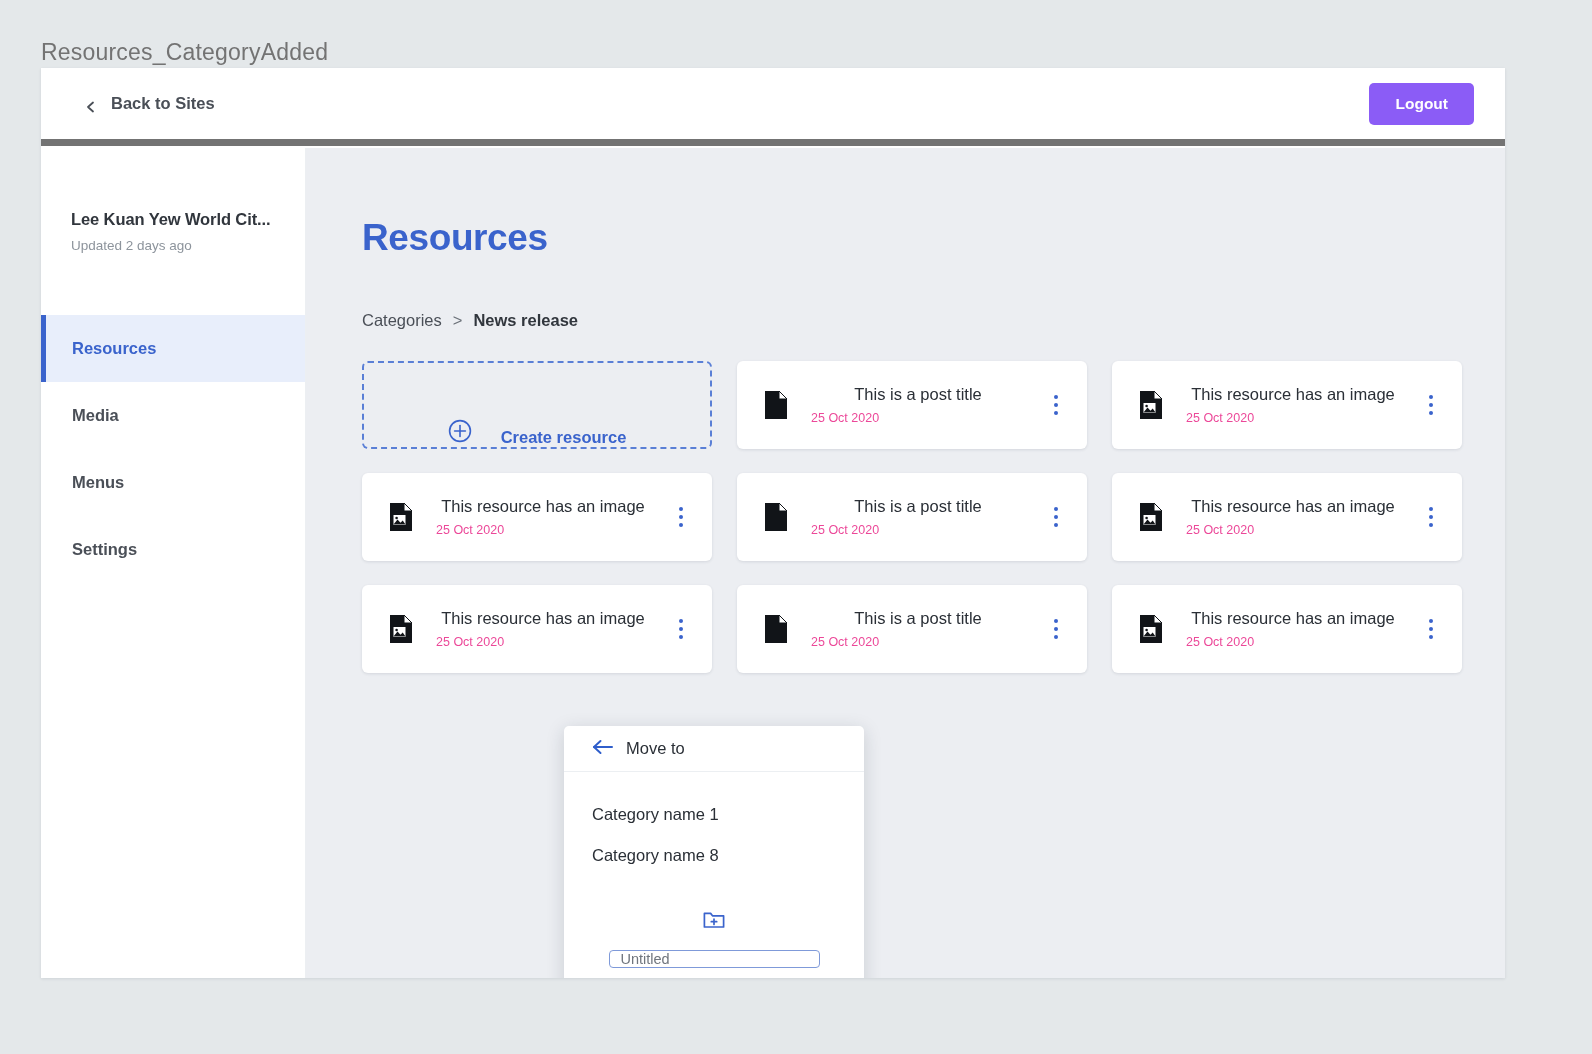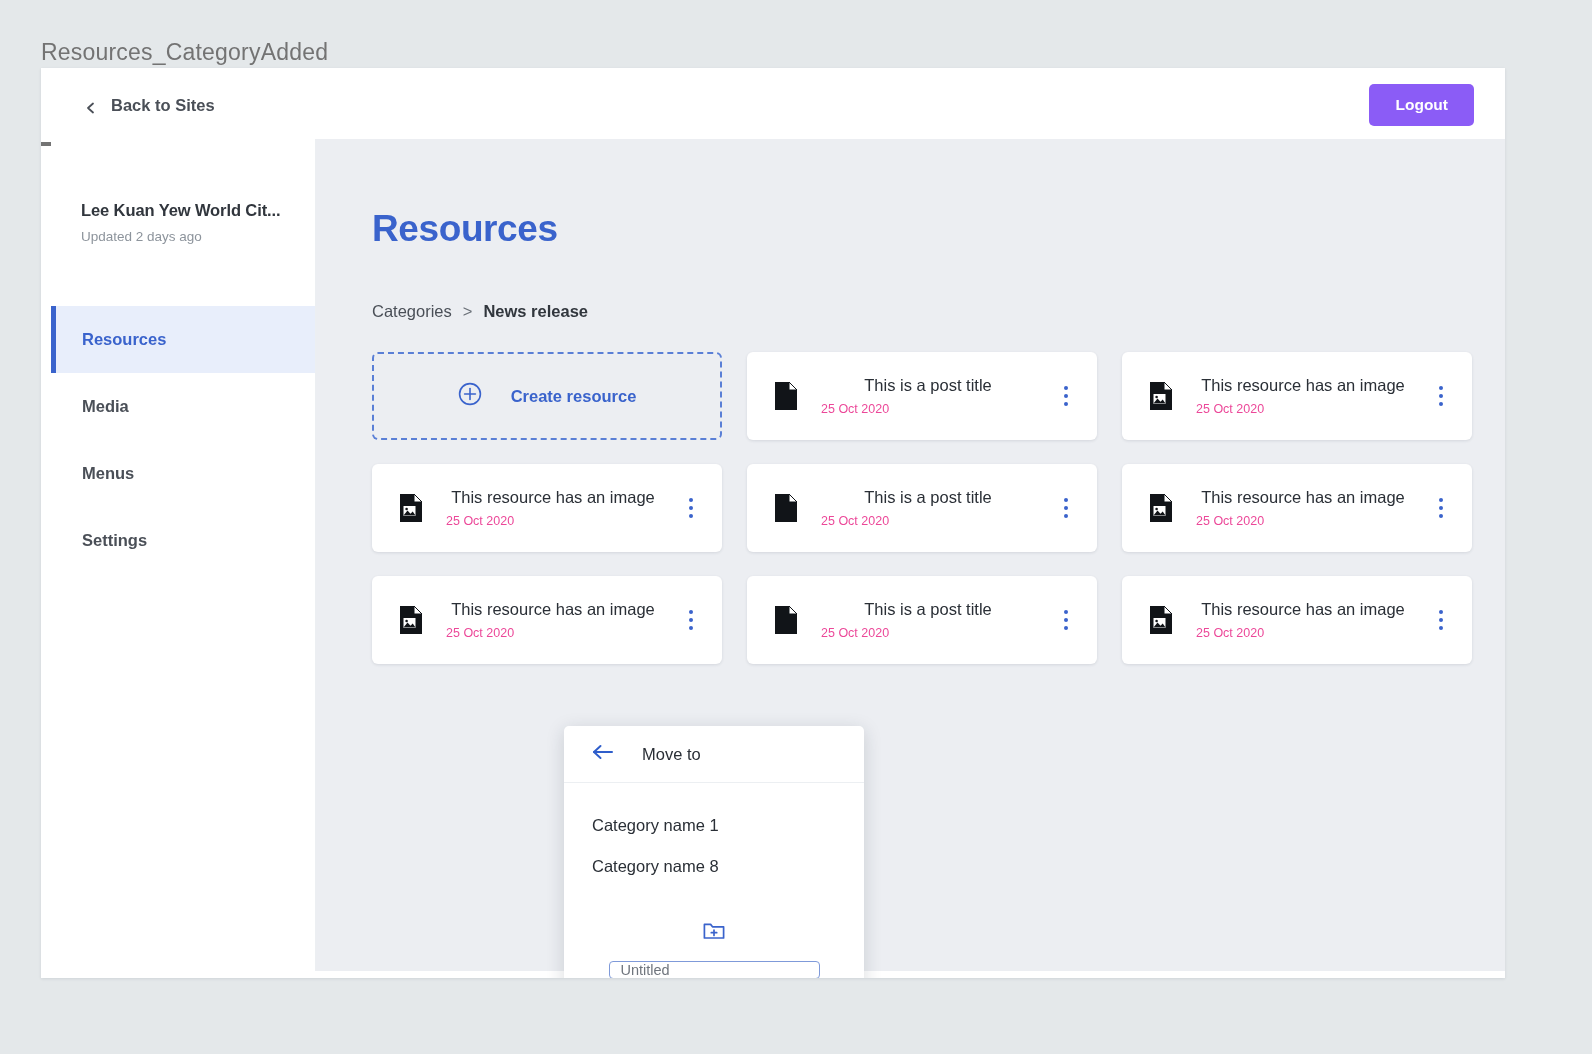--- a/index.html
+++ b/index.html
@@ -23,37 +23,37 @@
     position: absolute; left: 41px; top: 68px;
     width: 1464px; height: 910px;
     background: #ffffff;
     box-shadow: 0 1px 3px rgba(30,40,60,.10);
     overflow: hidden;
   }
 
   
   .topbar {
     position: absolute; left: 0; top: 0; width: 1464px; height: 78px;
-    background: #fff; border-bottom: 4px solid #737373;
+    background: #fff; border-bottom: 7px solid #737373;
     display: flex; align-items: center; justify-content: space-between;
     padding: 0 31px 0 44px;
   }
   .back {
     display: flex; align-items: center; gap: 14px;
     color: #4a4f57; font-size: 16.5px; font-weight: 600; cursor: pointer;
   }
   .chev { display: block; width: 12px; height: 12px; }
   .logout {
     background: #8b5cf6; color: #fff; border: none; border-radius: 5px;
     font-size: 15.5px; font-weight: 700; padding: 0 26px; height: 42px;
     font-family: "Liberation Sans", sans-serif; cursor: pointer;
   }
 
   
-  .body { position: absolute; left: 0; top: 71px; width: 1464px; height: 832px; display: flex; padding-left: 10px; }
+  .body { position: absolute; left: 0; top: 80px; width: 1464px; height: 832px; display: flex; }
 
   .sidebar {
     width: 265px; height: 832px; background: #fff;
     border-right: 1px solid #eceff2; padding-top: 62px;
     position: relative; flex: none;
   }
   .site-name {
     font-size: 16.5px; font-weight: 700; color: #31363d;
     padding: 0 30px; letter-spacing: -.1px;
   }
@@ -87,21 +87,21 @@
   .crumbs .cur { font-weight: 700; color: #31363d; }
 
   
   .grid {
     margin-top: 31px; display: grid;
     grid-template-columns: repeat(3, 350px);
     gap: 24px 25px;
   }
   .create-card {
     height: 88px; border: 2px dashed #5a7fd6; border-radius: 6px;
-    display: flex; align-items: center; justify-content: center; gap: 29px;
+    display: flex; align-items: flex-end; justify-content: center; gap: 29px;
     color: #3a63cc; font-size: 16.5px; font-weight: 700; cursor: pointer;
     background: transparent;
   }
   .card {
     height: 88px; background: #fff; border-radius: 6px;
     box-shadow: 0 1px 3px rgba(40,50,70,.12);
     display: flex; align-items: center; padding: 0 22px 0 26px; gap: 22px;
     cursor: pointer; position: relative;
   }
   .card-ico { width: 26px; height: 30px; flex: none; display: block; }
@@ -115,21 +115,21 @@
   .kebab i { width: 4px; height: 4px; border-radius: 50%; background: #3a63cc; display: block; }
 
   
   .popup {
     position: absolute; left: 523px; top: 658px;
     width: 300px; background: #fff; border-radius: 5px;
     box-shadow: 0 4px 18px rgba(30,40,60,.17);
     z-index: 20; overflow: hidden;
   }
   .popup-head {
-    height: 57px; display: flex; align-items: center; gap: 28px;
+    height: 46px; display: flex; align-items: center; gap: 12px;
     padding-left: 28px; border-bottom: 1px solid #eceff2;
     font-size: 16.5px; color: #2a2f36; cursor: pointer;
   }
   .popup-list { padding: 22px 0 14px; }
   .popup-item {
     padding: 11px 28px; font-size: 16.5px; color: #2a2f36; cursor: pointer;
   }
   .popup-foot {
     display: flex; align-items: center; gap: 16px;
     padding: 20px 26px 26px;

